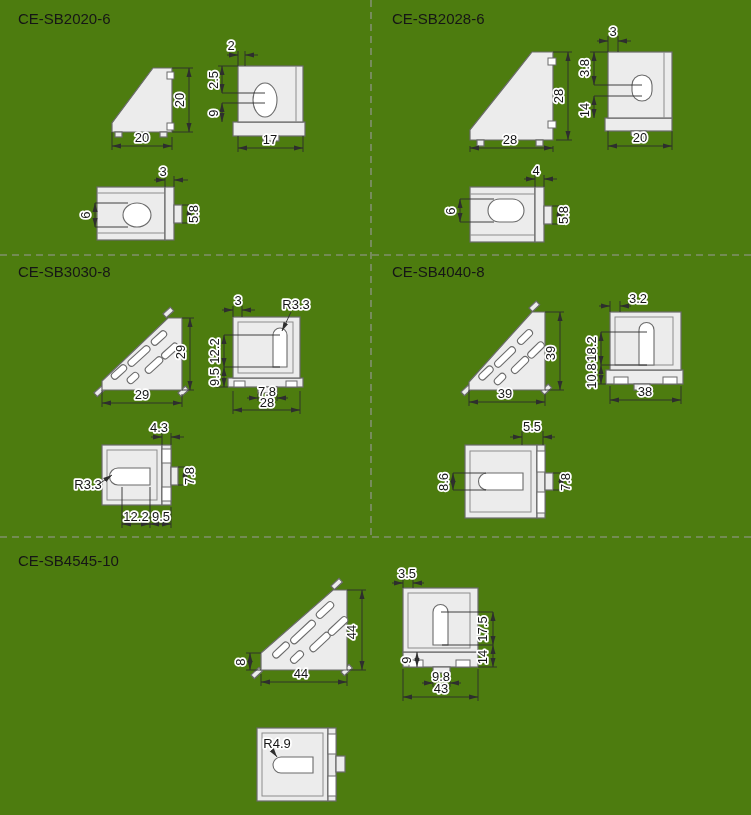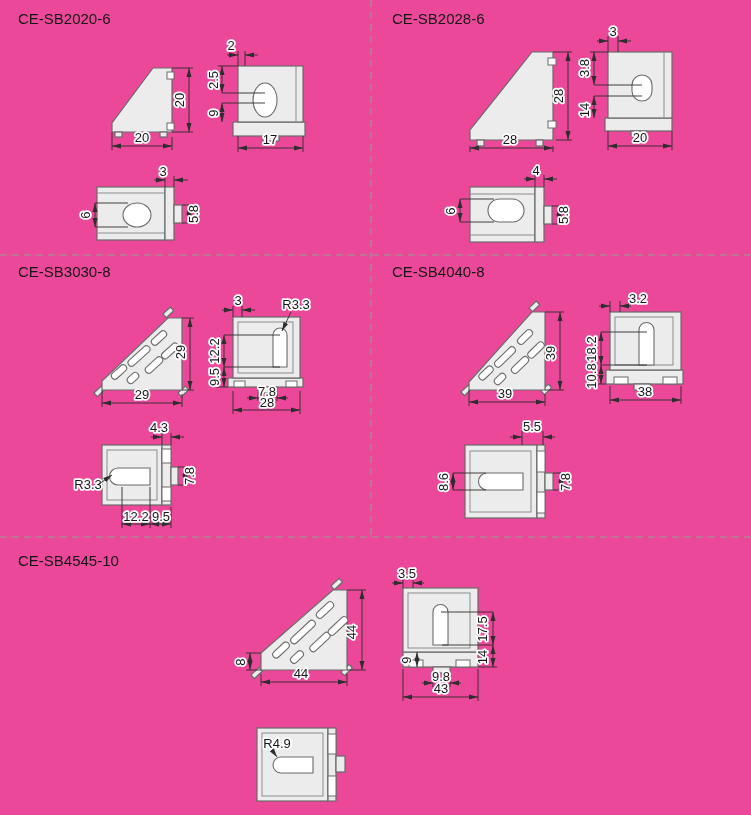--- a/index.html
+++ b/index.html
@@ -1,16 +1,16 @@
 <!DOCTYPE html>
 <html><head>
 <meta charset="utf-8">
 <style>
   html,body{margin:0;padding:0;background:#ffffff;}
-  .canvas{position:relative;width:751px;height:815px;background:#ec4899;overflow:hidden;}
+  .canvas{position:relative;width:751px;height:815px;background:#4d7c0f;overflow:hidden;}
   svg{display:block;}
   .body{fill:#ececec;stroke:#6b6b6b;stroke-width:1.2;stroke-linejoin:miter;}
   .det{fill:none;stroke:#8c8c8c;stroke-width:1;}
   .white{fill:#ffffff;stroke:#6b6b6b;stroke-width:1;}
   .hole{fill:#ffffff;stroke:#6b6b6b;stroke-width:1.1;}
   .dim{stroke:#2e2e2e;stroke-width:0.9;fill:none;}
   .divider{stroke:#9a9a9a;stroke-width:1.1;stroke-dasharray:7 5;fill:none;}
   text{font-family:"Liberation Sans",sans-serif;fill:#161616;}
   .t{font-size:15px;}
   .d{font-size:13px;text-anchor:middle;paint-order:stroke;stroke:#ffffff;stroke-width:3.5px;stroke-linejoin:round;}

